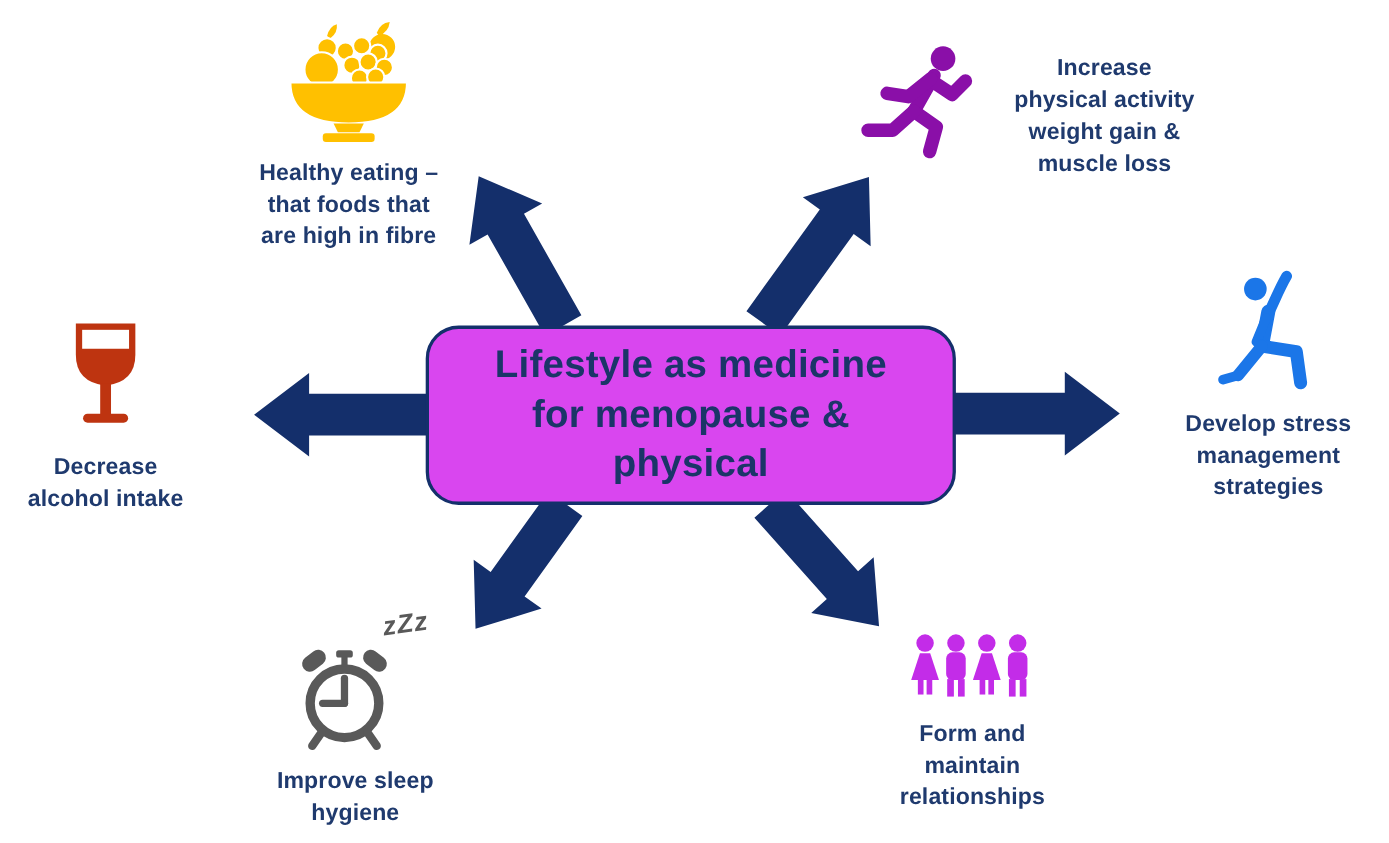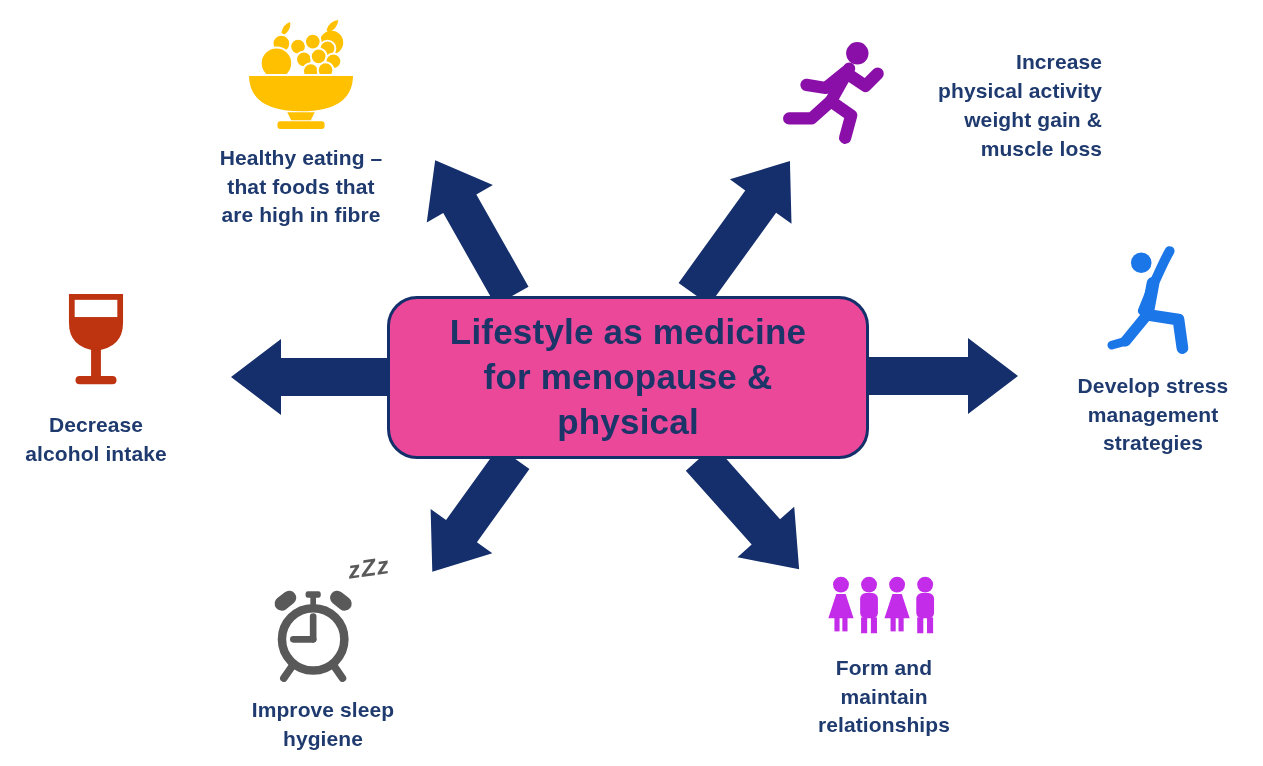--- a/index.html
+++ b/index.html
@@ -6,42 +6,42 @@
   html,body { background:#ffffff; }
   .canvas {
     position:relative; width:1263px; height:766px; background:#ffffff;
     font-family:"Liberation Sans", sans-serif; overflow:hidden;
   }
   .arrow-layer { position:absolute; left:0; top:0; width:1263px; height:766px; }
   .arrow { fill:#142f6b; }
 
   .center-box {
     position:absolute; left:387px; top:296px; width:482px; height:163px;
-    background:#ec4899; border:3.5px solid #14306b; border-radius:30px;
+    background:#d946ef; border:3.5px solid #14306b; border-radius:30px;
     display:flex; flex-direction:column; align-items:center; justify-content:center;
     z-index:3;
   }
   .center-box .title-line {
     font-size:35px; font-weight:600; color:#1b3568; line-height:1.28;
     white-space:nowrap; letter-spacing:0.2px;
   }
 
   .node { position:absolute; display:flex; z-index:2; }
   .node.col { flex-direction:column; align-items:center; }
   .node.row { flex-direction:row; align-items:flex-start; }
   .node-label {
     text-align:center; font-size:21px; font-weight:700; color:#1f3a6e;
     line-height:1.36; letter-spacing:0.1px;
   }
   .node-label span { display:block; white-space:nowrap; }
 
-  .n-healthy { left:189px; top:20px;  width:224px; }
+  .n-healthy { left:205px; top:20px;  width:224px; }
   .n-healthy .node-label { margin-top:14px; }
   .n-activity { left:782px; top:40px; width:320px; }
-  .n-activity .node-label { margin-left:10px; margin-top:8px; width:196px; line-height:1.38;text-align:right; }
+  .n-activity .node-label { margin-left:10px; margin-top:8px; width:196px; line-height:1.38; }
   .n-stress { left:1060px; top:244px; width:186px; }
   .n-stress .node-label { margin-top:12px; }
   .n-relationships { left:796px; top:574px; width:176px; }
   .n-relationships .node-label { margin-top:12px; }
   .n-sleep { left:237px; top:556px; width:172px; }
   .n-sleep .node-label { margin-top:6px; }
   .n-alcohol { left:10px; top:290px; width:172px;gap:14px; }
   .n-alcohol .node-label { margin-top:7px; }
 
   .clock-wrap { position:relative; width:118px; height:134px; }

